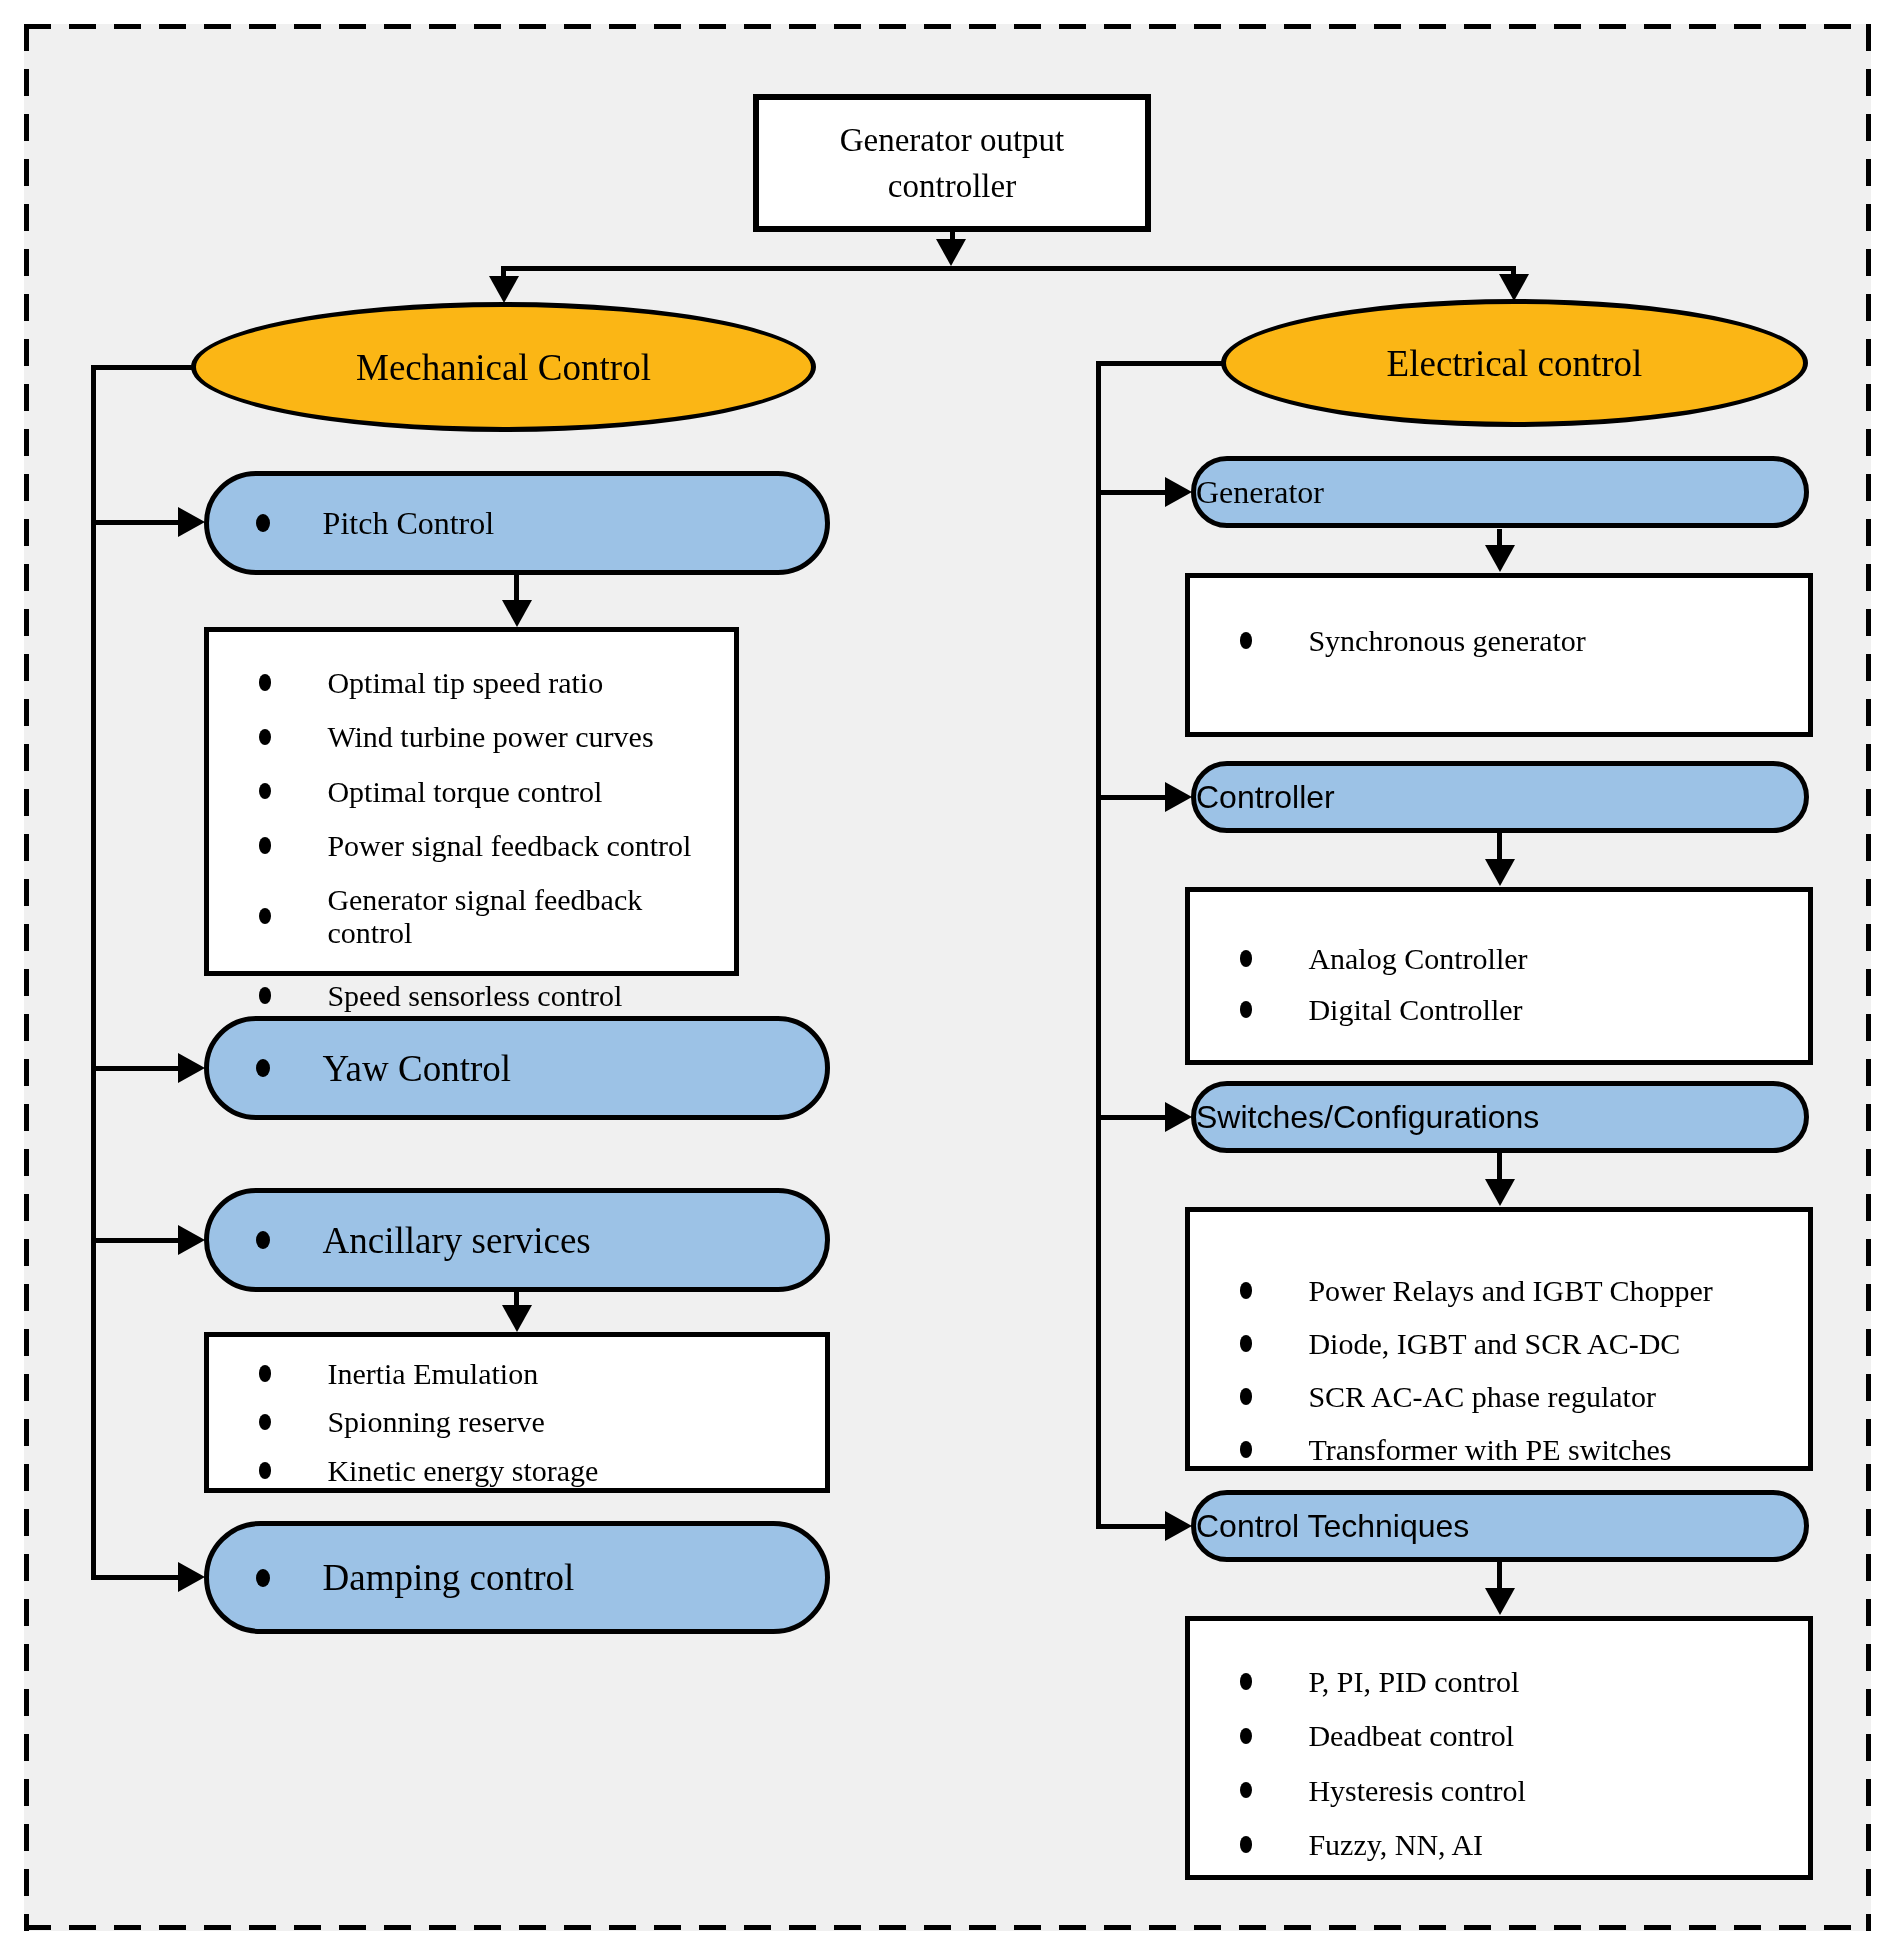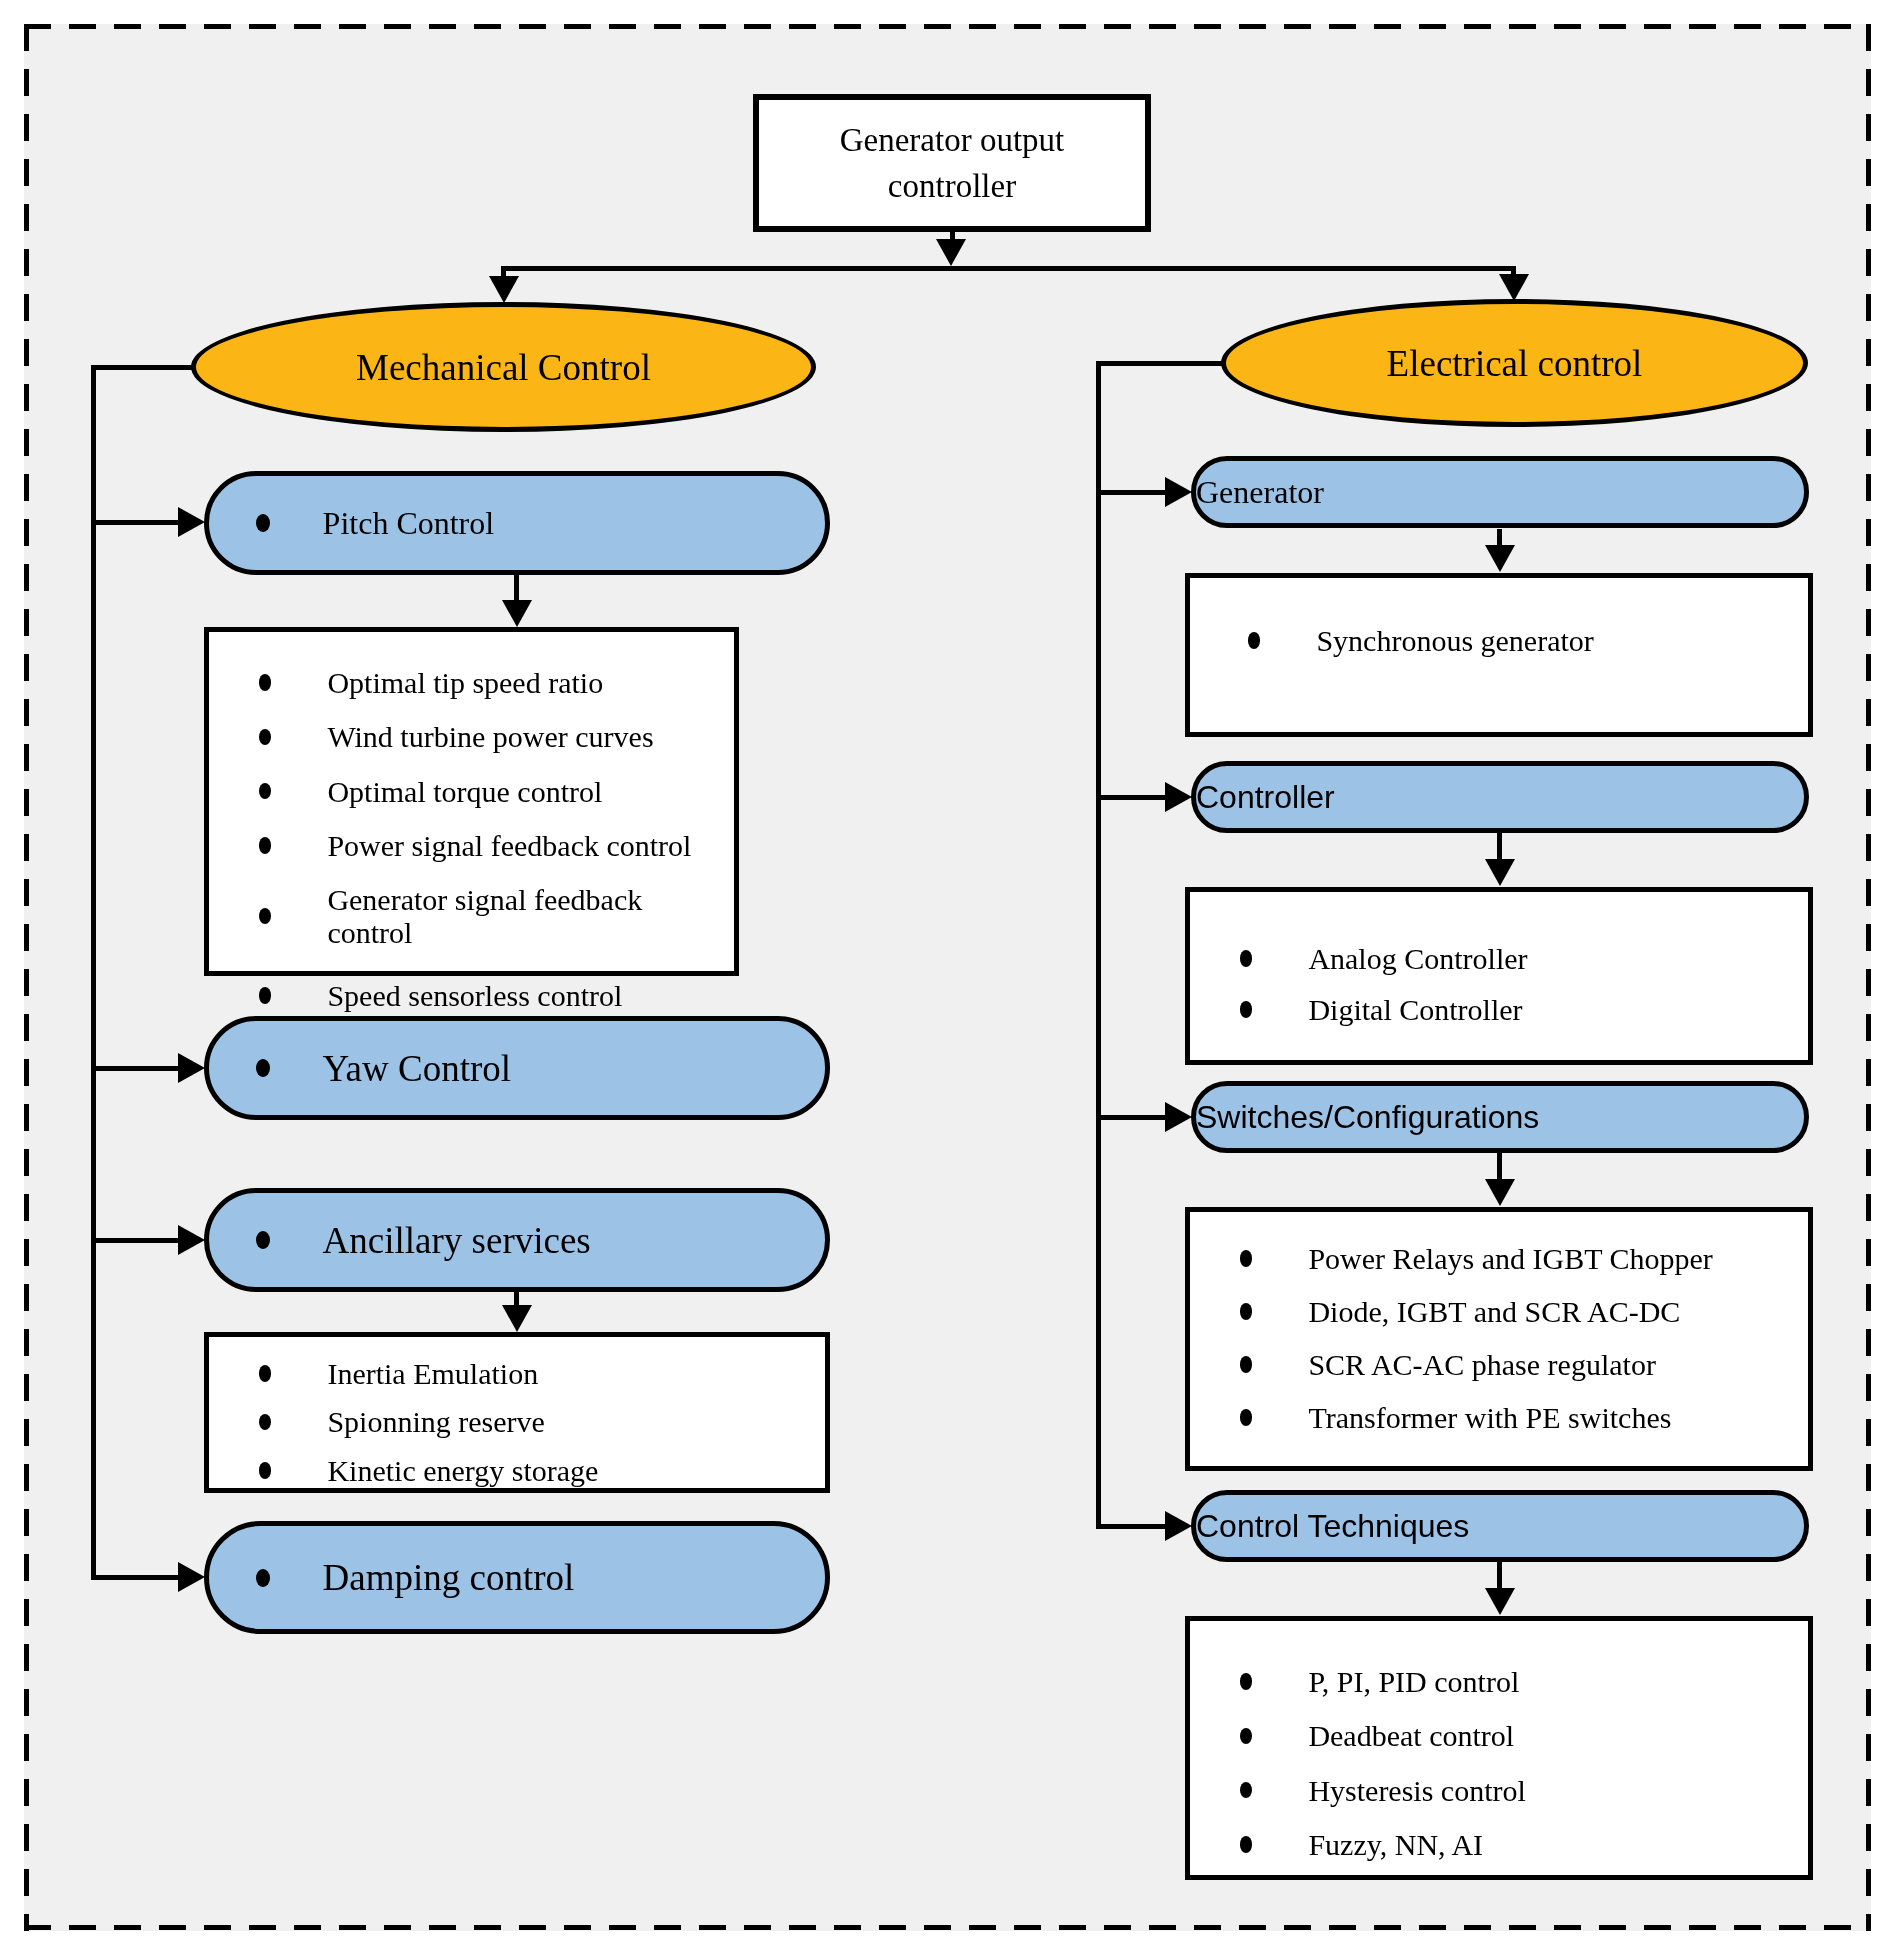--- a/index.html
+++ b/index.html
@@ -168,21 +168,21 @@
   <div class="abs ah-right" style="left:1165px;top:1511px;"></div>
 
   <div class="abs pill center" style="left:1191px;top:456px;width:618px;height:72px;">
     <span class="lbl-md">Generator</span>
   </div>
   <div class="abs vline" style="left:1497px;top:529px;width:5.3px;height:20px;"></div>
   <div class="abs ah-down" style="left:1485px;top:545px;"></div>
 
   <div class="abs wbox" style="left:1185px;top:573px;width:628px;height:164px;">
     <ul class="bullets" style="padding-top:46px;">
-      <li style="margin-bottom:18px;margin-left:8px;">
+      <li style="margin-bottom:18px;">
           <span class="dot"></span>
           <span class="txt">Synchronous generator</span>
         </li>
     </ul>
   </div>
 
   <div class="abs pill center" style="left:1191px;top:761px;width:618px;height:72px;">
     <span class="lbl-md sans">Controller</span>
   </div>
   <div class="abs vline" style="left:1497px;top:833px;width:5.3px;height:27px;"></div>
@@ -201,21 +201,21 @@
     </ul>
   </div>
 
   <div class="abs pill center" style="left:1191px;top:1081px;width:618px;height:72px;">
     <span class="lbl-md sans">Switches/Configurations</span>
   </div>
   <div class="abs vline" style="left:1497px;top:1153px;width:5.3px;height:27px;"></div>
   <div class="abs ah-down" style="left:1485px;top:1179px;"></div>
 
   <div class="abs wbox" style="left:1185px;top:1207px;width:628px;height:264px;">
-    <ul class="bullets" style="padding-top:30px;">
+    <ul class="bullets" style="padding-top:62px;">
       <li style="margin-bottom:20px;">
           <span class="dot"></span>
           <span class="txt">Power Relays and IGBT Chopper</span>
         </li>
       <li style="margin-bottom:20px;">
           <span class="dot"></span>
           <span class="txt">Diode, IGBT and SCR AC-DC</span>
         </li>
       <li style="margin-bottom:20px;">
           <span class="dot"></span>

